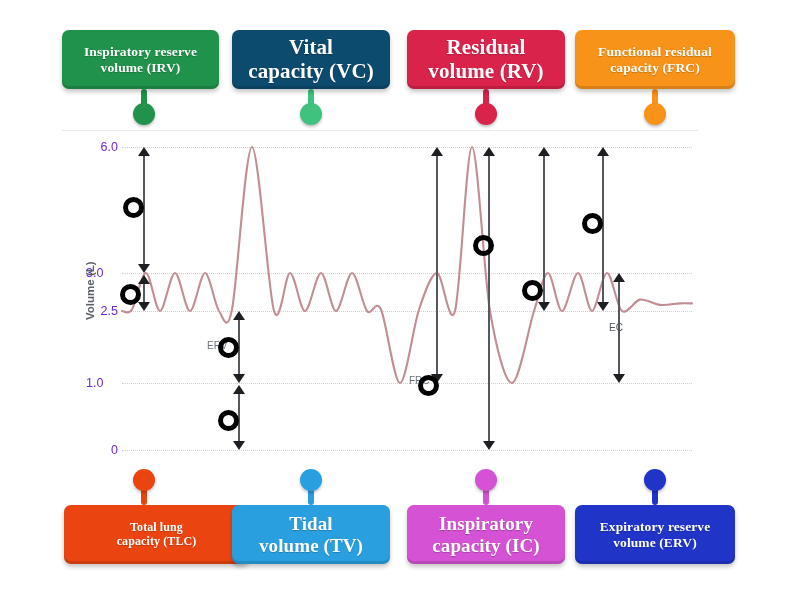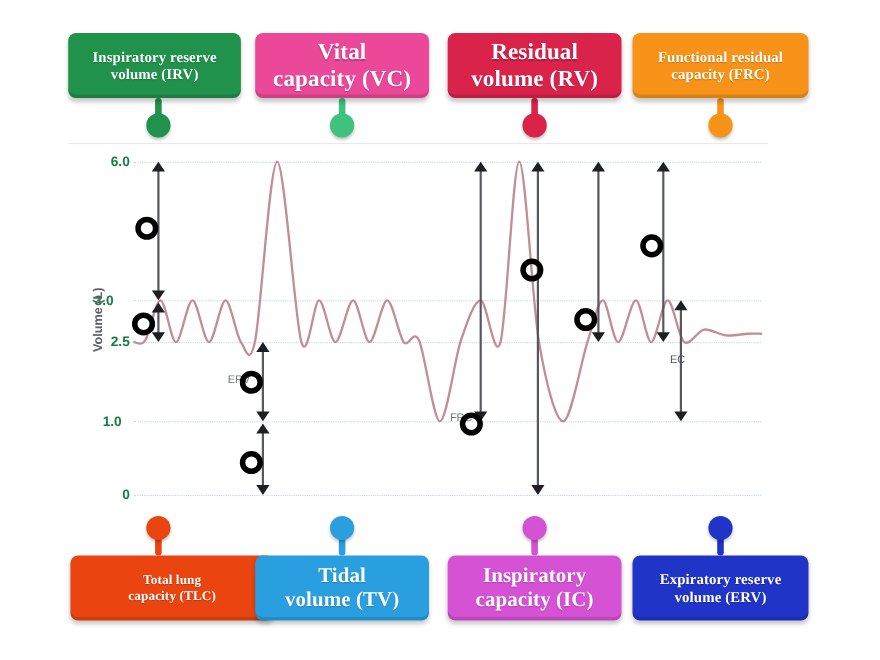--- a/index.html
+++ b/index.html
@@ -69,22 +69,22 @@
     top: 130px;
     width: 636px;
     height: 1px;
     background: #e9e9e9;
   }
 
   .ytick {
     position: absolute;
     right: 0;
     font-size: 12.5px;
-    font-weight: bold;
-    color: #15803d;
+    font-weight: normal;
+    color: #6d28d9;
     transform: translateY(-50%);
     white-space: nowrap;
   }
   #yaxis-title {
     position: absolute;
     font-size: 11.5px;
     font-weight: bold;
     color: #5c6169;
     transform: rotate(-90deg);
     transform-origin: left top;
@@ -152,21 +152,21 @@
       <div class="gridline" style="left: 122px; top: 273px; width: 570px;"></div>
       <div class="gridline" style="left: 122px; top: 311px; width: 570px;"></div>
       <div class="gridline" style="left: 122px; top: 383px; width: 570px;"></div>
       <div class="gridline" style="left: 122px; top: 450px; width: 570px;"></div>
     </div>
 
   <div id="yticks">
       <div class="ytick" style="top: 147px; left: 86px; width: 32px; text-align: right;">6.0</div>
       <div class="ytick" style="top: 273px; left: 86px; width: 32px; text-align: left;">3.0</div>
       <div class="ytick" style="top: 311px; left: 86px; width: 32px; text-align: right;">2.5</div>
-      <div class="ytick" style="top: 383px; left: 86px; width: 32px; text-align: center;">1.0</div>
+      <div class="ytick" style="top: 383px; left: 86px; width: 32px; text-align: left;">1.0</div>
       <div class="ytick" style="top: 450px; left: 86px; width: 32px; text-align: right;">0</div>
     </div>
   <div id="yaxis-title" style="left: 84px; top: 320px;">Volume (L)</div>
 
   <svg id="wave" width="800" height="600">
     <path id="wave-path" fill="none" stroke="#c08e94" stroke-width="2.1" stroke-linecap="round" stroke-linejoin="round" d="M 122.0 311.0 C 123.6 310.8, 128.3 315.4, 132.0 309.5 C 135.8 303.5, 141.6 272.8, 146.0 273.0 C 150.4 273.2, 155.5 311.0, 160.0 311.0 C 164.5 311.0, 170.3 273.0, 175.0 273.0 C 179.7 273.0, 185.3 311.0, 190.0 311.0 C 194.7 311.0, 200.5 273.0, 205.0 273.0 C 209.5 273.0, 214.8 305.3, 219.0 311.0 C 223.2 316.7, 226.8 335.1, 232.0 309.5 C 237.2 283.9, 245.4 146.8, 252.0 147.0 C 258.6 147.2, 268.1 291.3, 274.0 311.0 C 279.9 330.7, 285.2 273.0, 290.0 273.0 C 294.8 273.0, 300.2 311.0, 305.0 311.0 C 309.8 311.0, 316.2 273.0, 321.0 273.0 C 325.8 273.0, 331.2 311.0, 336.0 311.0 C 340.8 311.0, 347.2 273.0, 352.0 273.0 C 356.8 273.0, 362.5 305.3, 367.0 311.0 C 371.5 316.7, 375.8 298.2, 381.0 309.5 C 386.2 320.7, 394.1 383.0, 400.0 383.0 C 405.9 383.0, 413.2 326.7, 419.0 309.5 C 424.8 292.3, 431.4 272.8, 437.0 273.0 C 442.6 273.2, 449.5 330.7, 455.0 311.0 C 460.5 291.3, 466.5 147.0, 472.0 147.0 C 477.5 147.0, 483.8 274.1, 490.0 311.0 C 496.3 347.9, 505.1 383.0, 512.0 383.0 C 518.9 383.0, 528.4 328.2, 534.0 311.0 C 539.6 293.8, 543.6 273.0, 548.0 273.0 C 552.4 273.0, 557.3 311.0, 562.0 311.0 C 566.7 311.0, 573.3 273.0, 578.0 273.0 C 582.7 273.0, 587.5 311.0, 592.0 311.0 C 596.5 311.0, 602.3 273.0, 607.0 273.0 C 611.7 273.0, 616.8 306.8, 622.0 311.0 C 627.2 315.2, 634.1 300.6, 640.0 299.6 C 645.9 298.7, 653.8 304.3, 660.0 304.9 C 666.3 305.5, 675.0 303.6, 680.0 303.4 C 685.0 303.2, 690.1 303.4, 692.0 303.4"></path>
   </svg>
 
   <div id="inline-tags">
       <div class="inline-tag" style="left: 609px; top: 322px;">EC</div>
@@ -238,21 +238,21 @@
         <div class="stem" style="background: rgb(33, 146, 75); top: 0px; height: 22px;"></div>
         <div class="knob" style="background: rgb(33, 146, 75); top: 14px;"></div>
       </div>
       <div class="pill" style="left: 62px; top: 30px; width: 157px; height: 59px; background: rgb(33, 146, 75); font-size: 13.5px;">
         <span>Inspiratory reserve<br>volume (IRV)</span>
       </div>
       <div class="pin" style="left: 300px; width: 22px; top: 89px; height: 36px;">
         <div class="stem" style="background: rgb(62, 194, 126); top: 0px; height: 22px;"></div>
         <div class="knob" style="background: rgb(62, 194, 126); top: 14px;"></div>
       </div>
-      <div class="pill" style="left: 232px; top: 30px; width: 158px; height: 59px; background: #ec4899; font-size: 21px;">
+      <div class="pill" style="left: 232px; top: 30px; width: 158px; height: 59px; background: #0c4a6e; font-size: 21px;">
         <span>Vital<br>capacity (VC)</span>
       </div>
       <div class="pin" style="left: 475px; width: 22px; top: 89px; height: 36px;">
         <div class="stem" style="background: rgb(217, 35, 74); top: 0px; height: 22px;"></div>
         <div class="knob" style="background: rgb(217, 35, 74); top: 14px;"></div>
       </div>
       <div class="pill" style="left: 407px; top: 30px; width: 158px; height: 59px; background: rgb(217, 35, 74); font-size: 21px;">
         <span>Residual<br>volume (RV)</span>
       </div>
       <div class="pin" style="left: 644px; width: 22px; top: 89px; height: 36px;">

